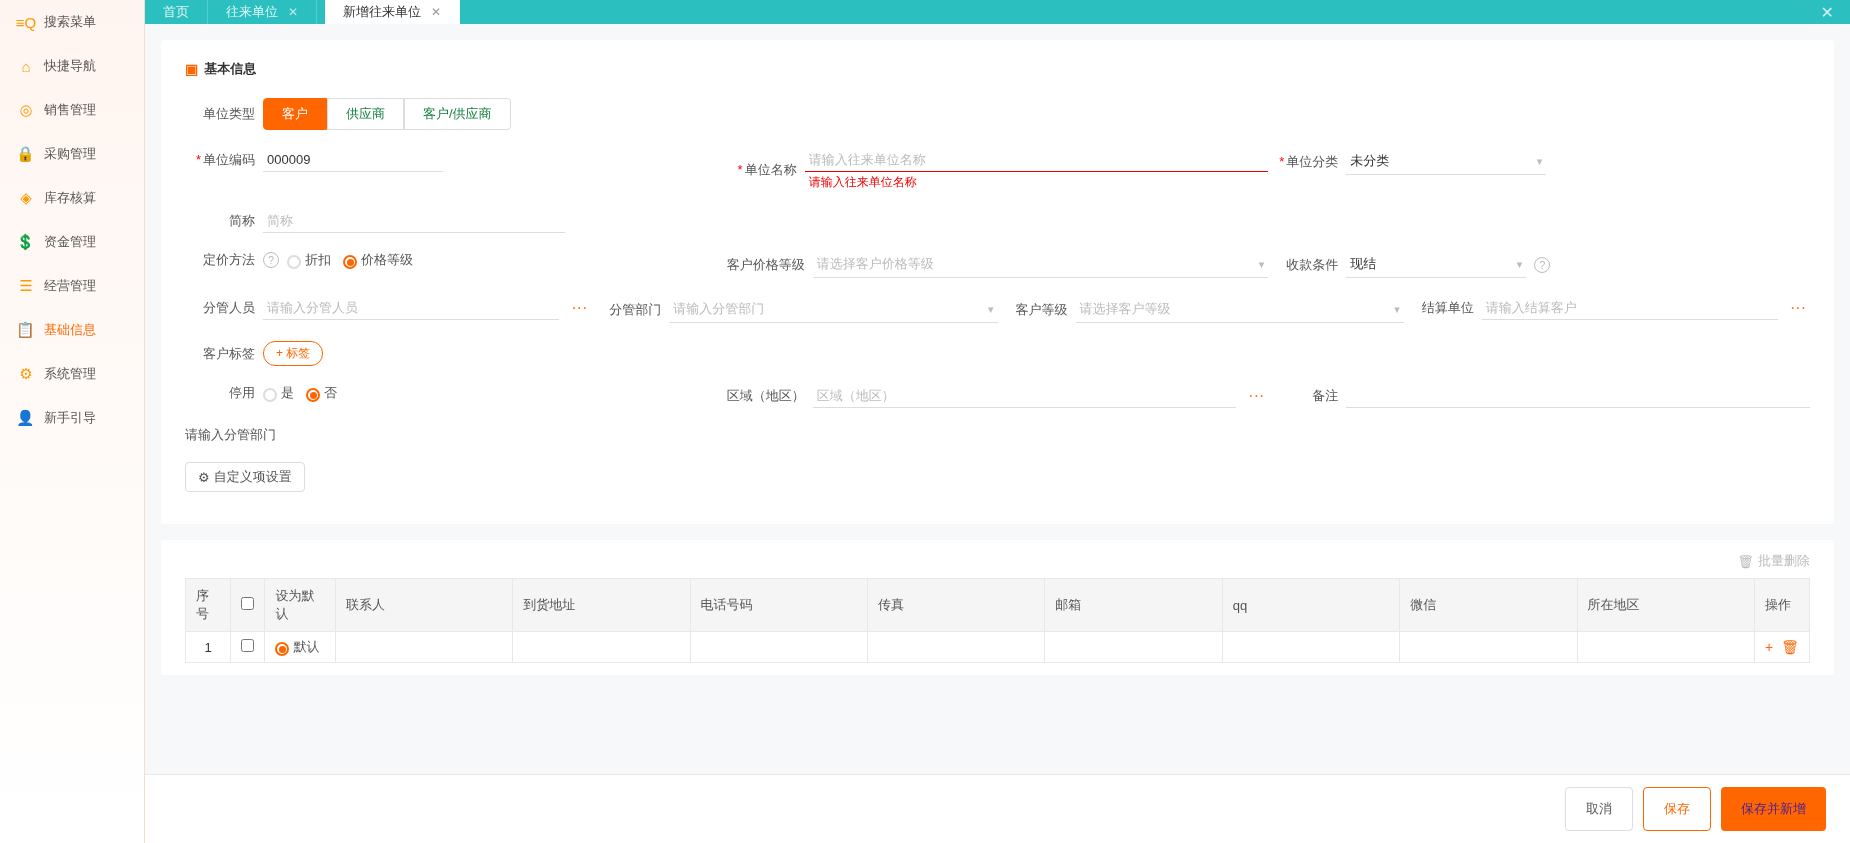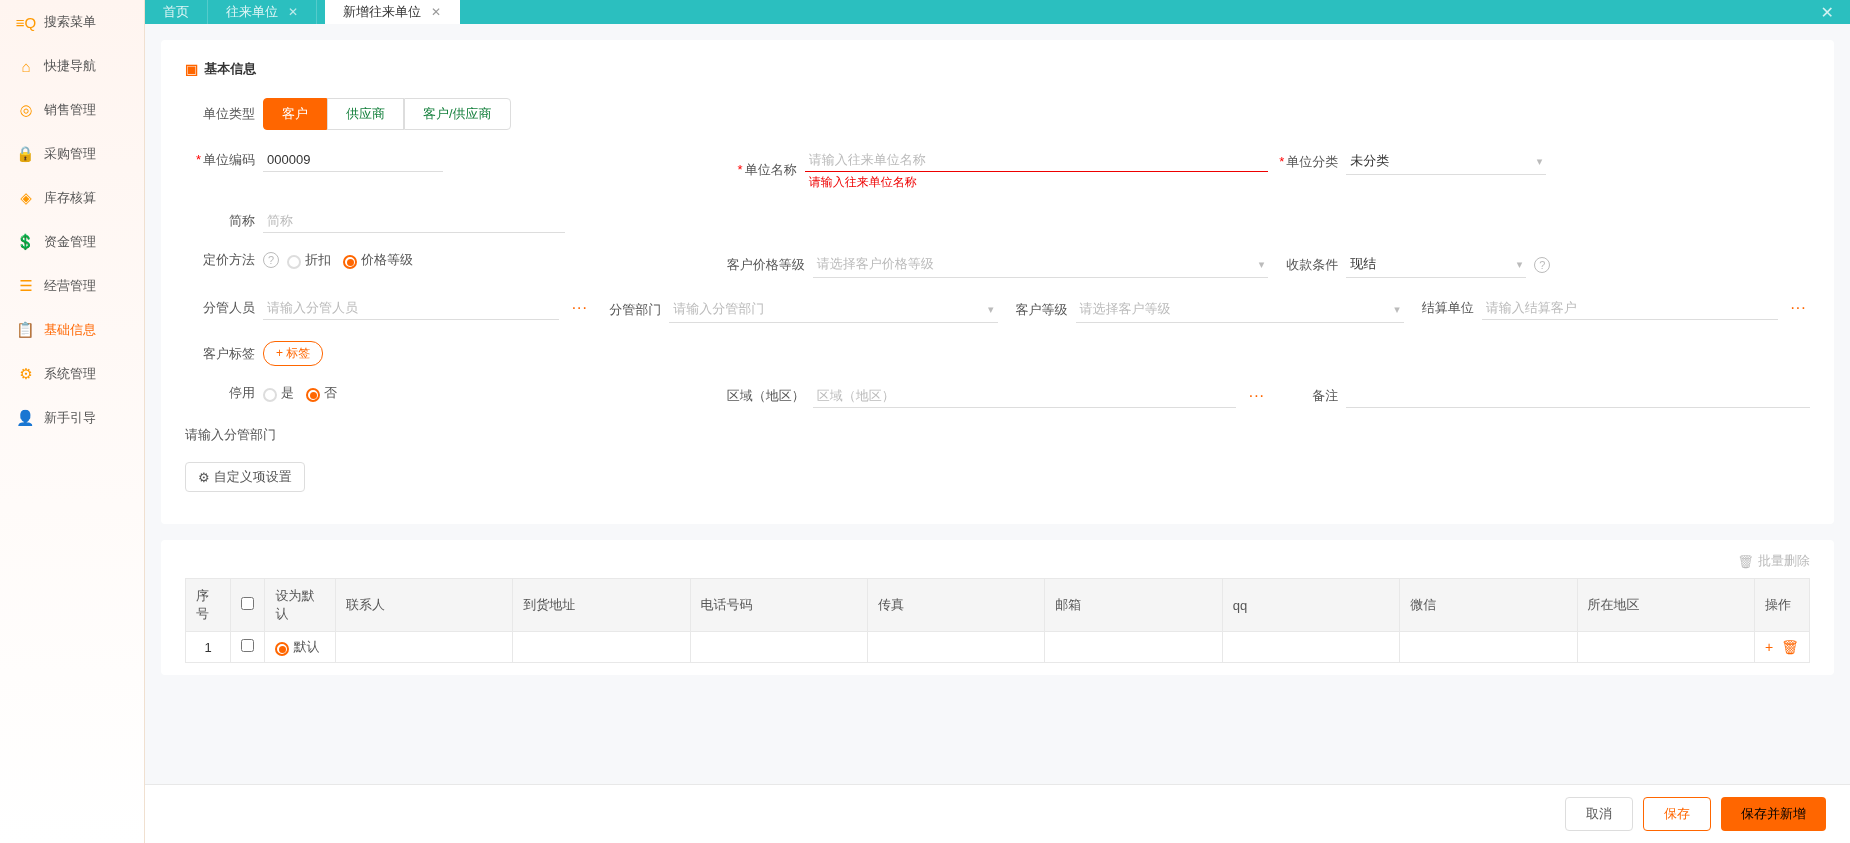--- a/index.html
+++ b/index.html
@@ -302,36 +302,36 @@
     .btn-cancel {
       padding: 7px 20px;
       border: 1px solid #ddd;
       background: #fff;
       border-radius: 4px;
       cursor: pointer;
       font-size: 13px;
       color: #555;
     }
     .btn-save {
-      padding: 2px 20px;
+      padding: 12px 20px;
       border: 1px solid #f60;
       background: #fff;
       border-radius: 4px;
       cursor: pointer;
       font-size: 13px;
       color: #f60;
     }
     .btn-save-new {
       padding: 7px 20px;
       border: none;
       background: #f60;
       border-radius: 4px;
       cursor: pointer;
       font-size: 13px;
-      color: #000000;
+      color: #4c1d95;
     }
 
     .input-wrapper { display: flex; flex-direction: column; flex: 1; }
     .label-prefix { color: #f00; margin-right: 2px; }
   </style>
 </head>
 <body>
 
 <div class="sidebar">
   <div class="sidebar-item">

